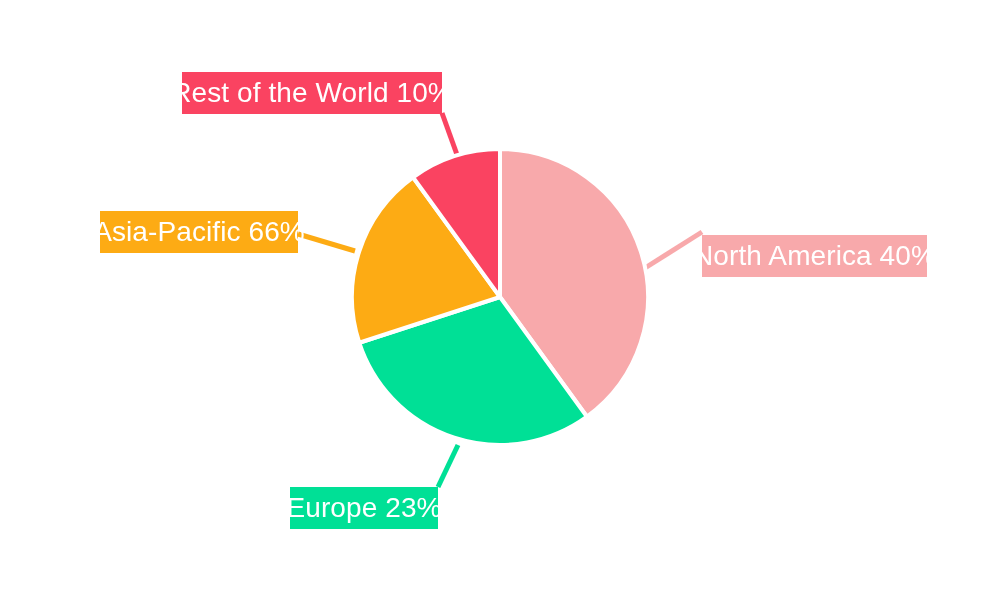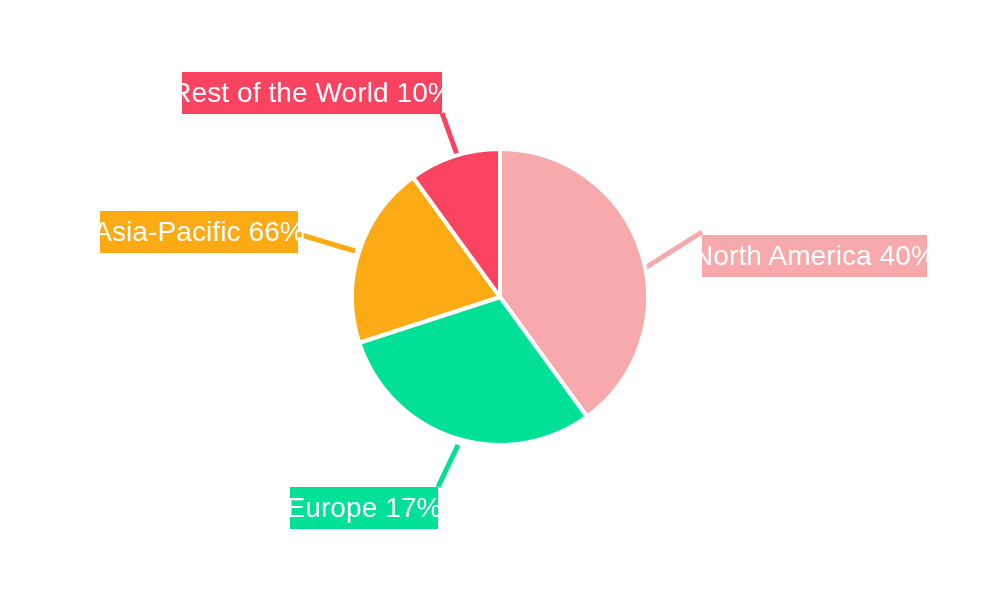--- a/index.html
+++ b/index.html
@@ -84,21 +84,21 @@
         <path d="M 500 297 L 359.24363558831726 342.73451516749225 A 148 148 0 0 1 413.00778266071393 177.2654848325078 Z" fill="#fdab14" stroke="#ffffff" stroke-width="4" stroke-linejoin="round"></path>
         <path d="M 500 297 L 413.00778266071393 177.2654848325078 A 148 148 0 0 1 500 149 Z" fill="#fa4361" stroke="#ffffff" stroke-width="4" stroke-linejoin="round"></path>
       </g>
   </svg>
 
   <div class="slice-label" id="label-north-america" style="background: rgb(248, 169, 171); color: rgb(255, 255, 255); left: 702px; top: 211px; width: 225px; height: 42px; margin-top: 24px;">
     <span>North America 40%</span>
   </div>
 
   <div class="slice-label" id="label-europe" style="background: rgb(0, 224, 150); color: rgb(255, 255, 255); left: 290px; top: 487px; width: 148px; height: 42px;">
-    <span>Europe 17%</span>
+    <span>Europe 23%</span>
   </div>
 
   <div class="slice-label" id="label-asia-pacific" style="background: rgb(253, 171, 20); color: rgb(255, 255, 255); left: 100px; top: 211px; width: 198px; height: 42px;">
     <span>Asia-Pacific 66%</span>
   </div>
 
   <div class="slice-label" id="label-rest-of-world" style="background: rgb(250, 67, 97); color: rgb(255, 255, 255); left: 182px; top: 72px; width: 260px; height: 42px;">
     <span>Rest of the World 10%</span>
   </div>
 

